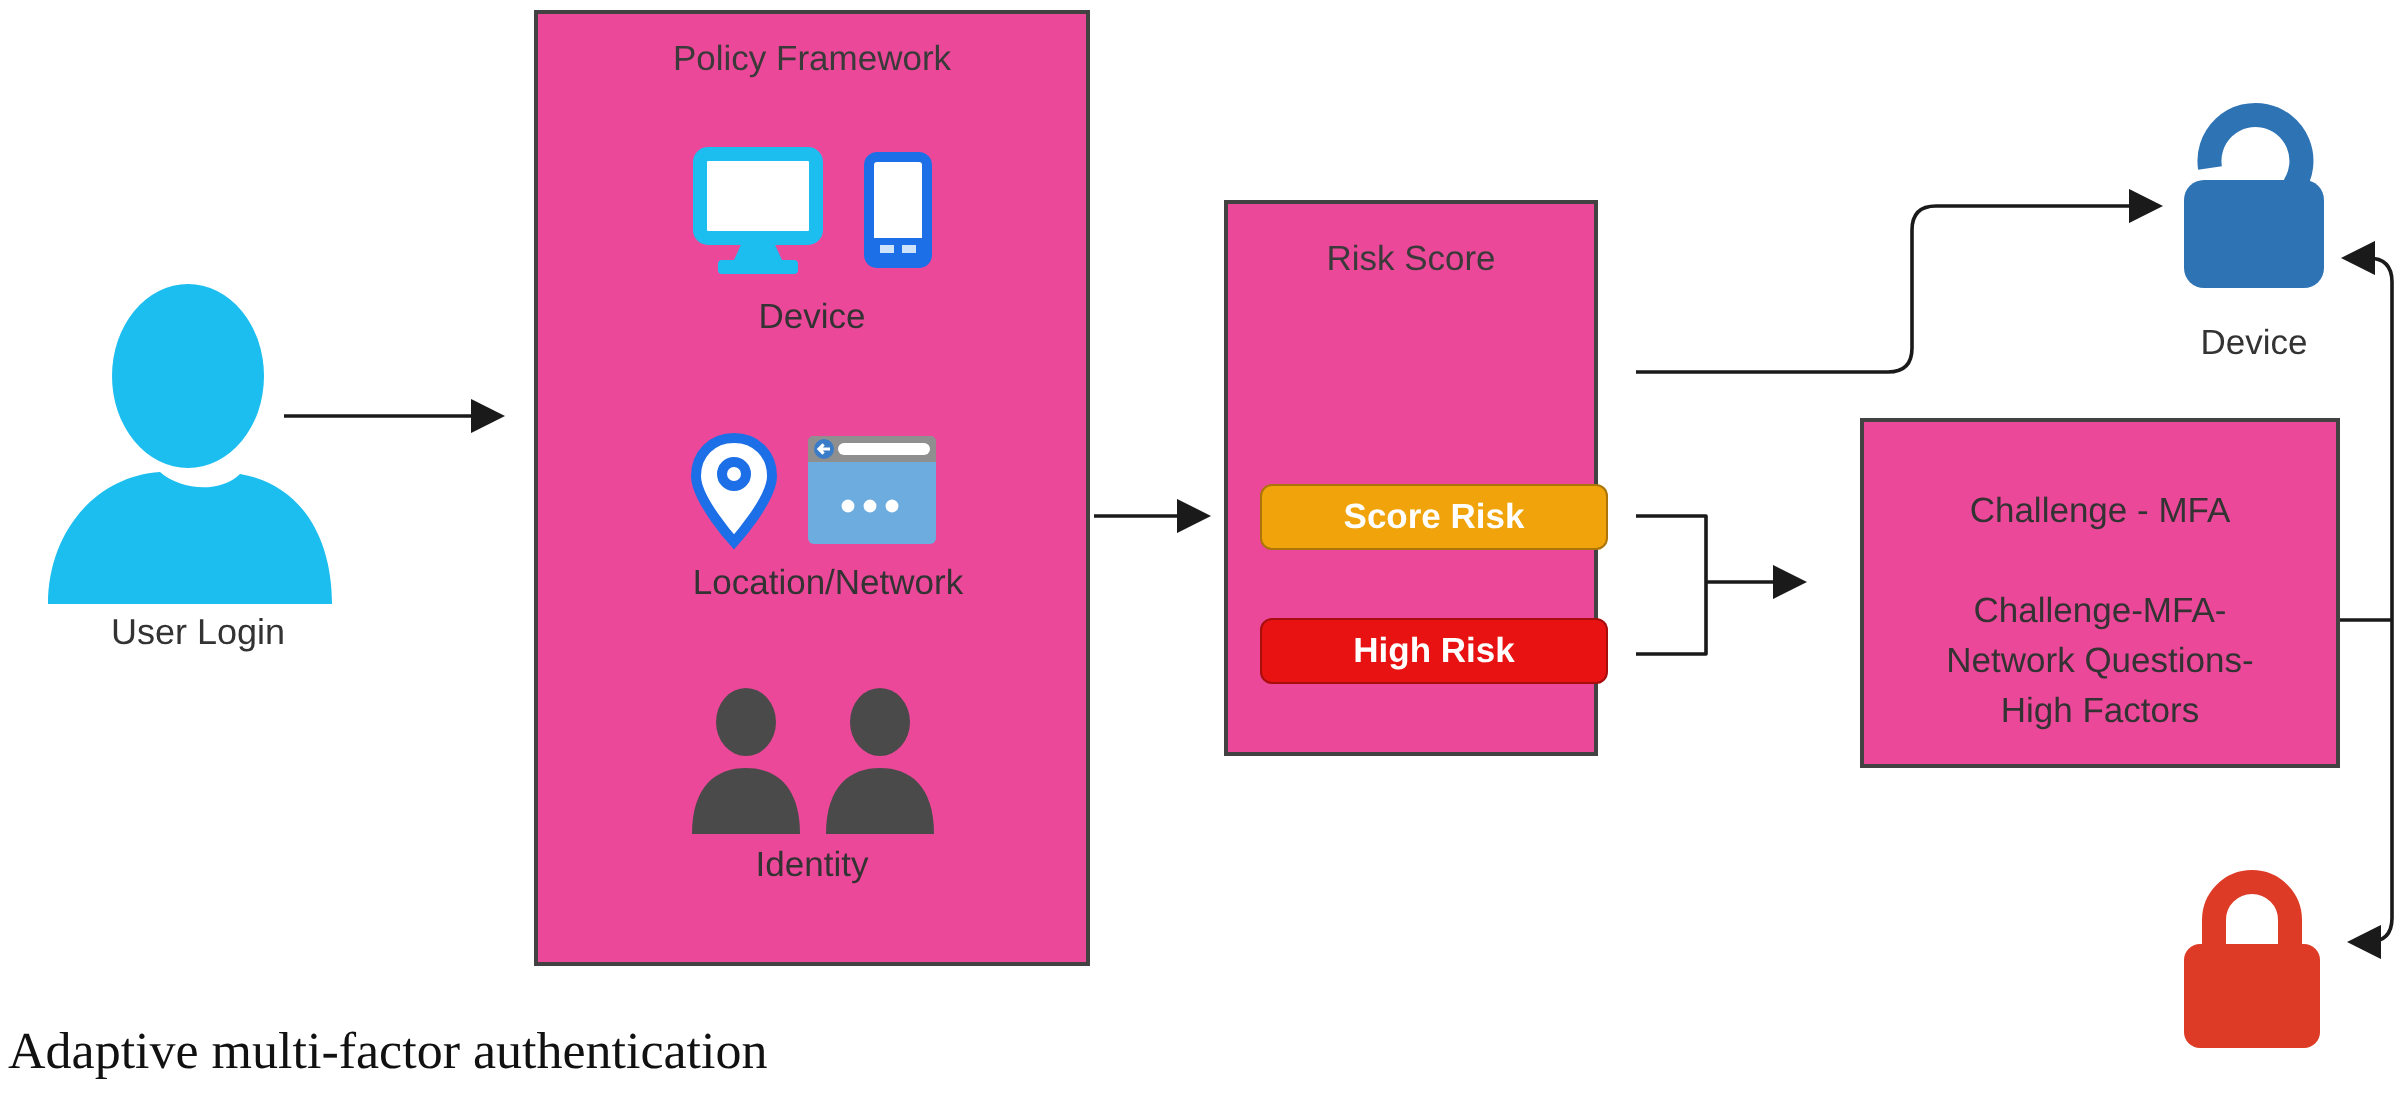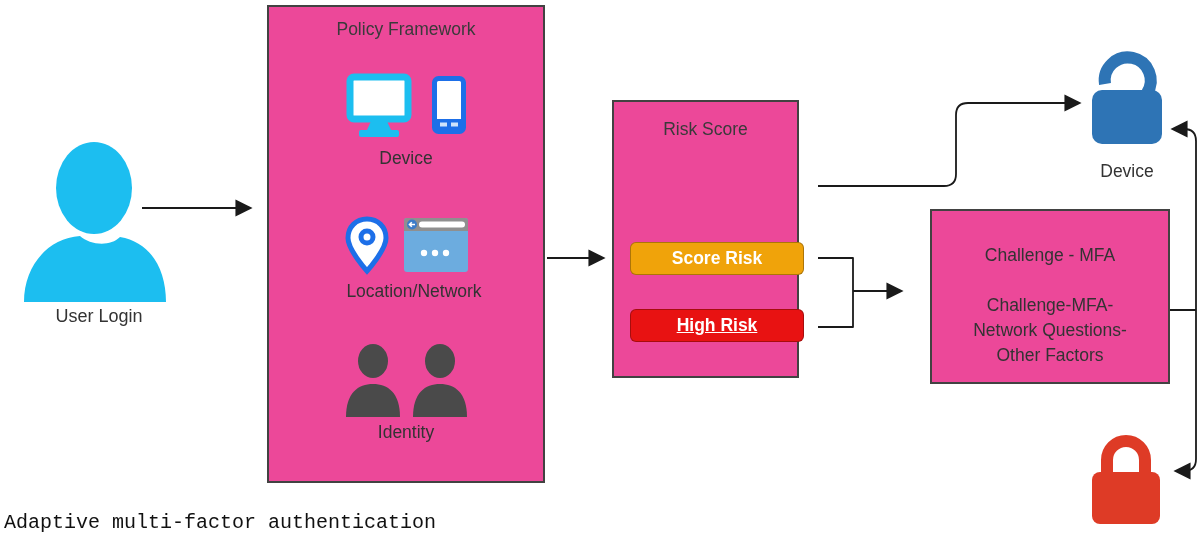--- a/index.html
+++ b/index.html
@@ -9,22 +9,22 @@
   .box{position:absolute;border:2px solid #424242;background:#ec4899;box-sizing:border-box;padding-left:46px;}
   .lbl{position:absolute;font-size:17.5px;line-height:1.2;color:#333333;text-align:center;}
   .box-title{position:absolute;left:0;right:0;font-size:17.5px;color:#3a3a3a;text-align:center;}
   .icon-row{position:absolute;left:0;right:0;display:flex;justify-content:center;align-items:flex-start;}
   .risk-btn{position:absolute;left:16px;width:174px;height:33px;border-radius:6px;
             border:1px solid rgba(0,0,0,0.28);color:#ffffff;font-weight:bold;font-size:17.5px;
             display:flex;align-items:center;justify-content:center;box-sizing:border-box;}
   .challenge-text{position:absolute;left:0;right:0;top:32px;font-size:17.5px;line-height:25px;
             color:#333333;text-align:center;}
   .challenge-gap{height:25px;}
-  .caption{position:absolute;left:4px;top:511px;font-family:Liberation Mono, monospace;
-            font-size:20px;color:#111111;}
+  .caption{position:absolute;left:4px;top:511px;font-family:Liberation Serif, serif;
+            font-size:26px;color:#111111;}
   svg{display:block;}
 </style>
 </head>
 <body>
 
 <div class="canvas">
 
   <svg class="connectors" viewBox="0 0 1200 554">
     <defs>
       <marker id="arr" viewBox="0 0 10 10" refX="8.5" refY="5" markerWidth="9.5" markerHeight="9.5" orient="auto">
@@ -94,30 +94,30 @@
         <ellipse cx="31" cy="18" rx="15" ry="17" fill="#4A4A4A"></ellipse>
         <path d="M4,74 L58,74 C58,50 46,41 31,41 C16,41 4,50 4,74 Z" fill="#4A4A4A"></path>
       </svg>
     </div>
     <div class="lbl" style="left:0;right:0;top:415px;">Identity</div>
   </div>
 
   <div class="box" style="left:612px;top:100px;width:187px;height:278px;">
     <div class="box-title" style="top:17px;">Risk Score</div>
     <div class="risk-btn" style="top: 140px; background-color: rgb(240, 163, 10);">Score Risk</div>
-    <div class="risk-btn" style="top: 207px; background-color: rgb(232, 18, 18); text-decoration: underline;">High Risk</div>
+    <div class="risk-btn" style="top: 207px; background-color: rgb(232, 18, 18);">High Risk</div>
   </div>
 
   <div class="box" style="left:920px;top:209px;width:240px;height:175px;margin-left:10px;">
     <div class="challenge-text">
       <div>Challenge - MFA</div>
       <div class="challenge-gap"></div>
       <div>Challenge-MFA-</div>
       <div>Network Questions-</div>
-      <div>Other Factors</div>
+      <div>High Factors</div>
     </div>
   </div>
 
   <svg style="position:absolute;left:1090px;top:42px;" width="74" height="108" viewBox="0 0 74 108">
     <path d="M15,42 A 23 23 0 1 1 57 51" fill="none" stroke="#2E74B5" stroke-width="12"></path>
     <rect x="2" y="48" width="70" height="54" rx="10" fill="#2E74B5"></rect>
   </svg>
   <div class="lbl" style="left:1086px;top:161px;width:82px;">Device</div>
 
   <svg style="position:absolute;left:1088px;top:420px;" width="76" height="104" viewBox="0 0 76 104">

